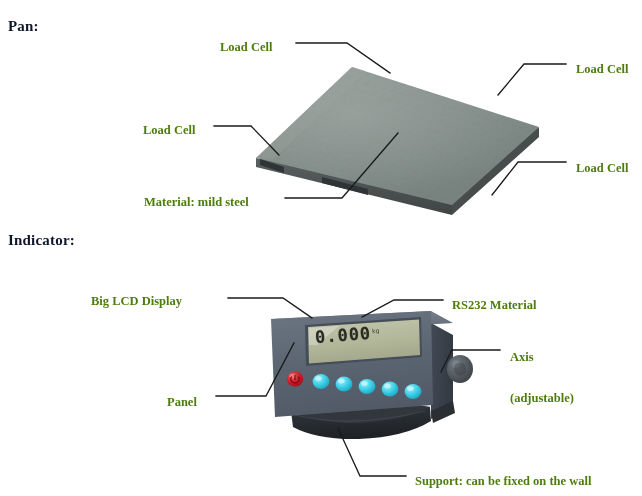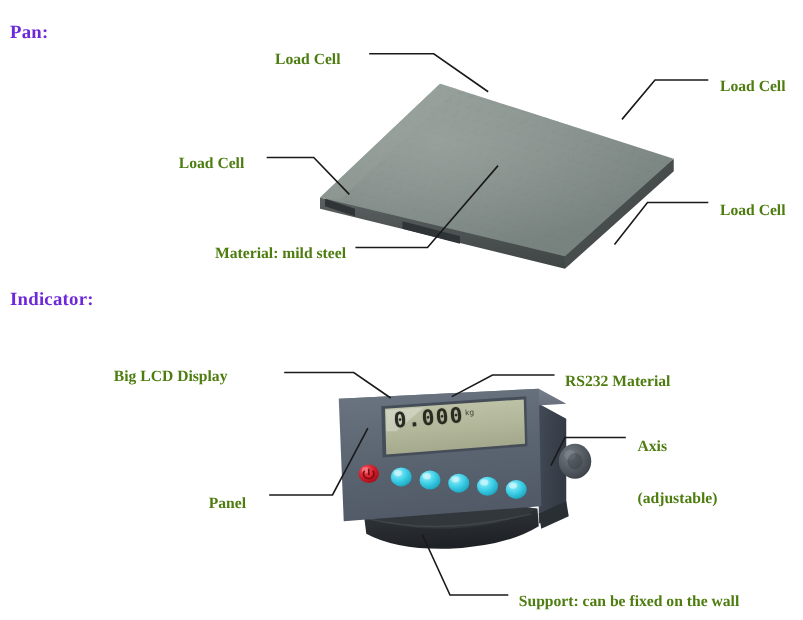--- a/index.html
+++ b/index.html
@@ -11,21 +11,21 @@
     overflow:hidden;
     position:relative;
   }
   #root{position:absolute;inset:0;width:642px;height:496px;}
 
   
   .heading{
     position:absolute;
     font-weight:bold;
     font-size:15px;
-    color:#6d28d9;
+    color:#0f172a;
     letter-spacing:.2px;
     white-space:nowrap;
   }
   #heading-pan{left:8px;top:18px;}
   #heading-indicator{left:8px;top:232px;}
 
   
   .callout{
     position:absolute;
     font-weight:bold;
@@ -134,21 +134,21 @@
       <path d="M566,162 L518,162 L492,195"></path>
 
       <path d="M285,198 L342,198 L398,133"></path>
     </g>
   </svg>
 
   <div class="callout" style="left:220px;top:38px;">Load Cell</div>
   <div class="callout" style="left:576px;top:60px;">Load Cell</div>
   <div class="callout" style="left:143px;top:121px;">Load Cell</div>
   <div class="callout" style="left:576px;top:159px;">Load Cell</div>
-  <div class="callout" style="left:172px;top:193px;">Material: mild steel</div>
+  <div class="callout" style="left:144px;top:193px;">Material: mild steel</div>
 
   <div class="heading" id="heading-indicator">Indicator:</div>
 
   <svg id="indicator-photo" viewBox="0 0 235 160">
     <defs>
       <linearGradient id="faceGrad" x1="0" y1="0" x2="0.2" y2="1">
         <stop offset="0%" stop-color="#6c7682"></stop>
         <stop offset="55%" stop-color="#5b6572"></stop>
         <stop offset="100%" stop-color="#515a66"></stop>
       </linearGradient>

